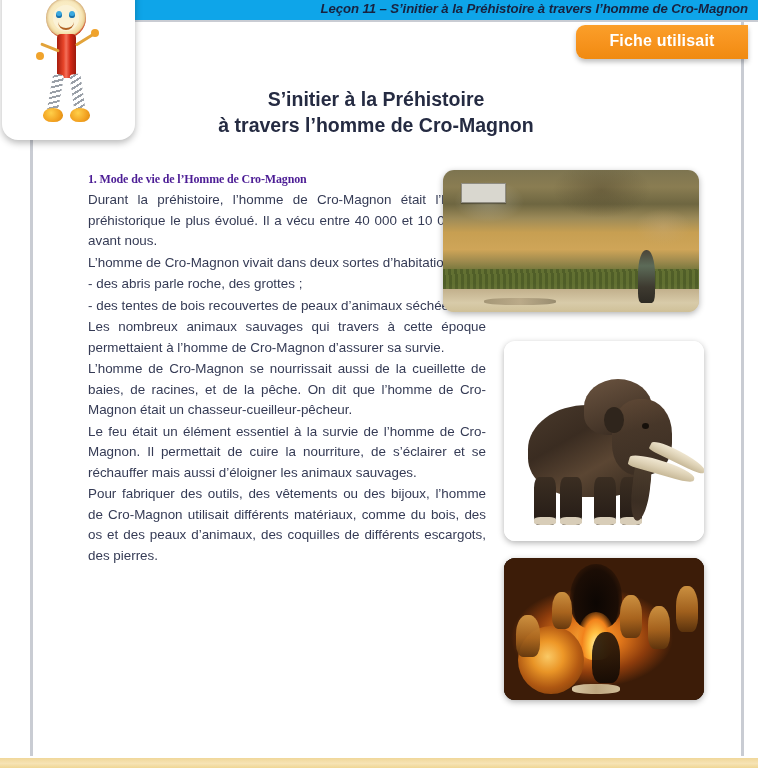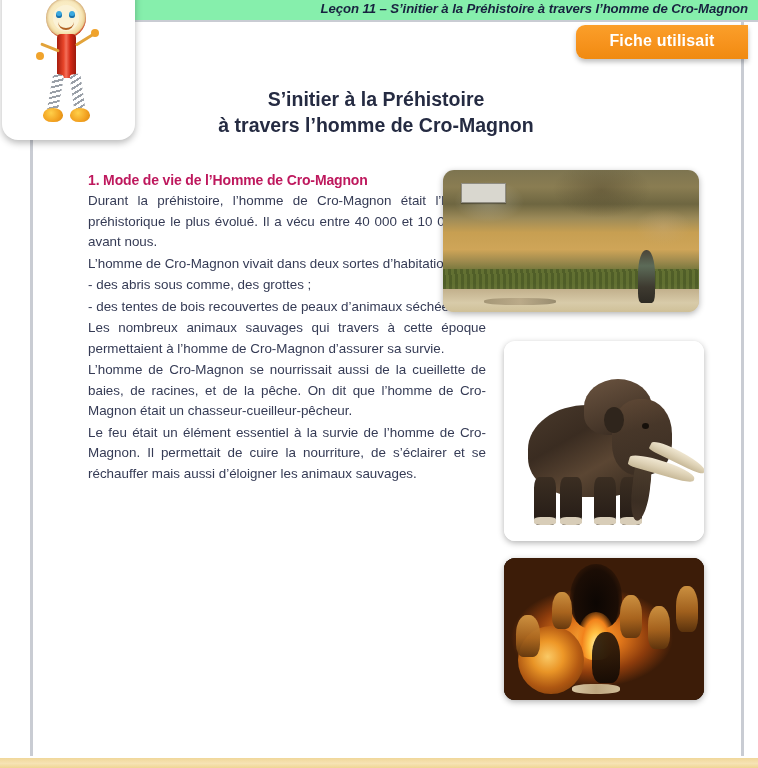--- a/index.html
+++ b/index.html
@@ -23,21 +23,21 @@
     background: #ffffff;
   }
 
   
   .header-band {
     position: absolute;
     left: 118px;
     top: 0;
     width: 640px;
     height: 22px;
-    background: #86efac;
+    background: #0ea5e9;
     border-bottom: 2px solid #c9ccd3;
     box-sizing: border-box;
   }
   .header-title {
     position: absolute;
     right: 10px;
     top: 1px;
     font-size: 13.2px;
     font-weight: bold;
     font-style: italic;
@@ -225,25 +225,26 @@
   }
 
   
   .col {
     position: absolute;
     left: 88px;
     top: 172px;
     width: 398px;
   }
   .section-head {
-    font-size: 14px;
+    font-size: 12px;
     font-weight: bold;
-    color: #be185d;
+    color: #4c1d95;
     margin: 0 0 3px 0;
     letter-spacing: -0.15px;
+    font-family: Liberation Serif, serif;
   }
   .para {
     font-size: 13.4px;
     line-height: 20.5px;
     color: #353b55;
     margin: 0 0 1px 0;
     text-align: justify;
     text-justify: inter-word;
   }
   .para.nowrap-short { text-align: left; }
@@ -502,25 +503,26 @@
 
   <div class="doc-title">
     <div>S’initier à la Préhistoire</div>
     <div>à travers l’homme de Cro-Magnon</div>
   </div>
 
   <div class="col">
     <p class="section-head">1. Mode de vie de l’Homme de Cro-Magnon</p>
     <p class="para">Durant la préhistoire, l’homme de Cro-Magnon était l’homme préhistorique le plus évolué. Il a vécu entre 40 000 et 10 000 ans avant nous.</p>
     <p class="para">L’homme de Cro-Magnon vivait dans deux sortes d’habitations :</p>
-    <p class="para nowrap-short">- des abris sous comme, des grottes ;</p>
+    <p class="para nowrap-short">- des abris parle roche, des grottes ;</p>
     <p class="para nowrap-short">- des tentes de bois recouvertes de peaux d’animaux séchées.</p>
     <p class="para">Les nombreux animaux sauvages qui travers à cette époque permettaient à l’homme de Cro-Magnon d’assurer sa survie.</p>
     <p class="para">L’homme de Cro-Magnon se nourrissait aussi de la cueillette de baies, de racines, et de la pêche. On dit que l’homme de Cro-Magnon était un chasseur-cueilleur-pêcheur.</p>
     <p class="para">Le feu était un élément essentiel à la survie de l’homme de Cro-Magnon. Il permettait de cuire la nourriture, de s’éclairer et se réchauffer mais aussi d’éloigner les animaux sauvages.</p>
+    <p class="para">Pour fabriquer des outils, des vêtements ou des bijoux, l’homme de Cro-Magnon utilisait différents matériaux, comme du bois, des os et des peaux d’animaux, des coquilles de différents escargots, des pierres.</p>
   </div>
 
   <div class="photo photo-shelter">
     <div class="ps-wall"></div>
     <div class="ps-grass"></div>
     <div class="ps-ground"></div>
     <div class="ps-sign"></div>
     <div class="ps-stones"></div>
     <div class="ps-figure"></div>
   </div>

